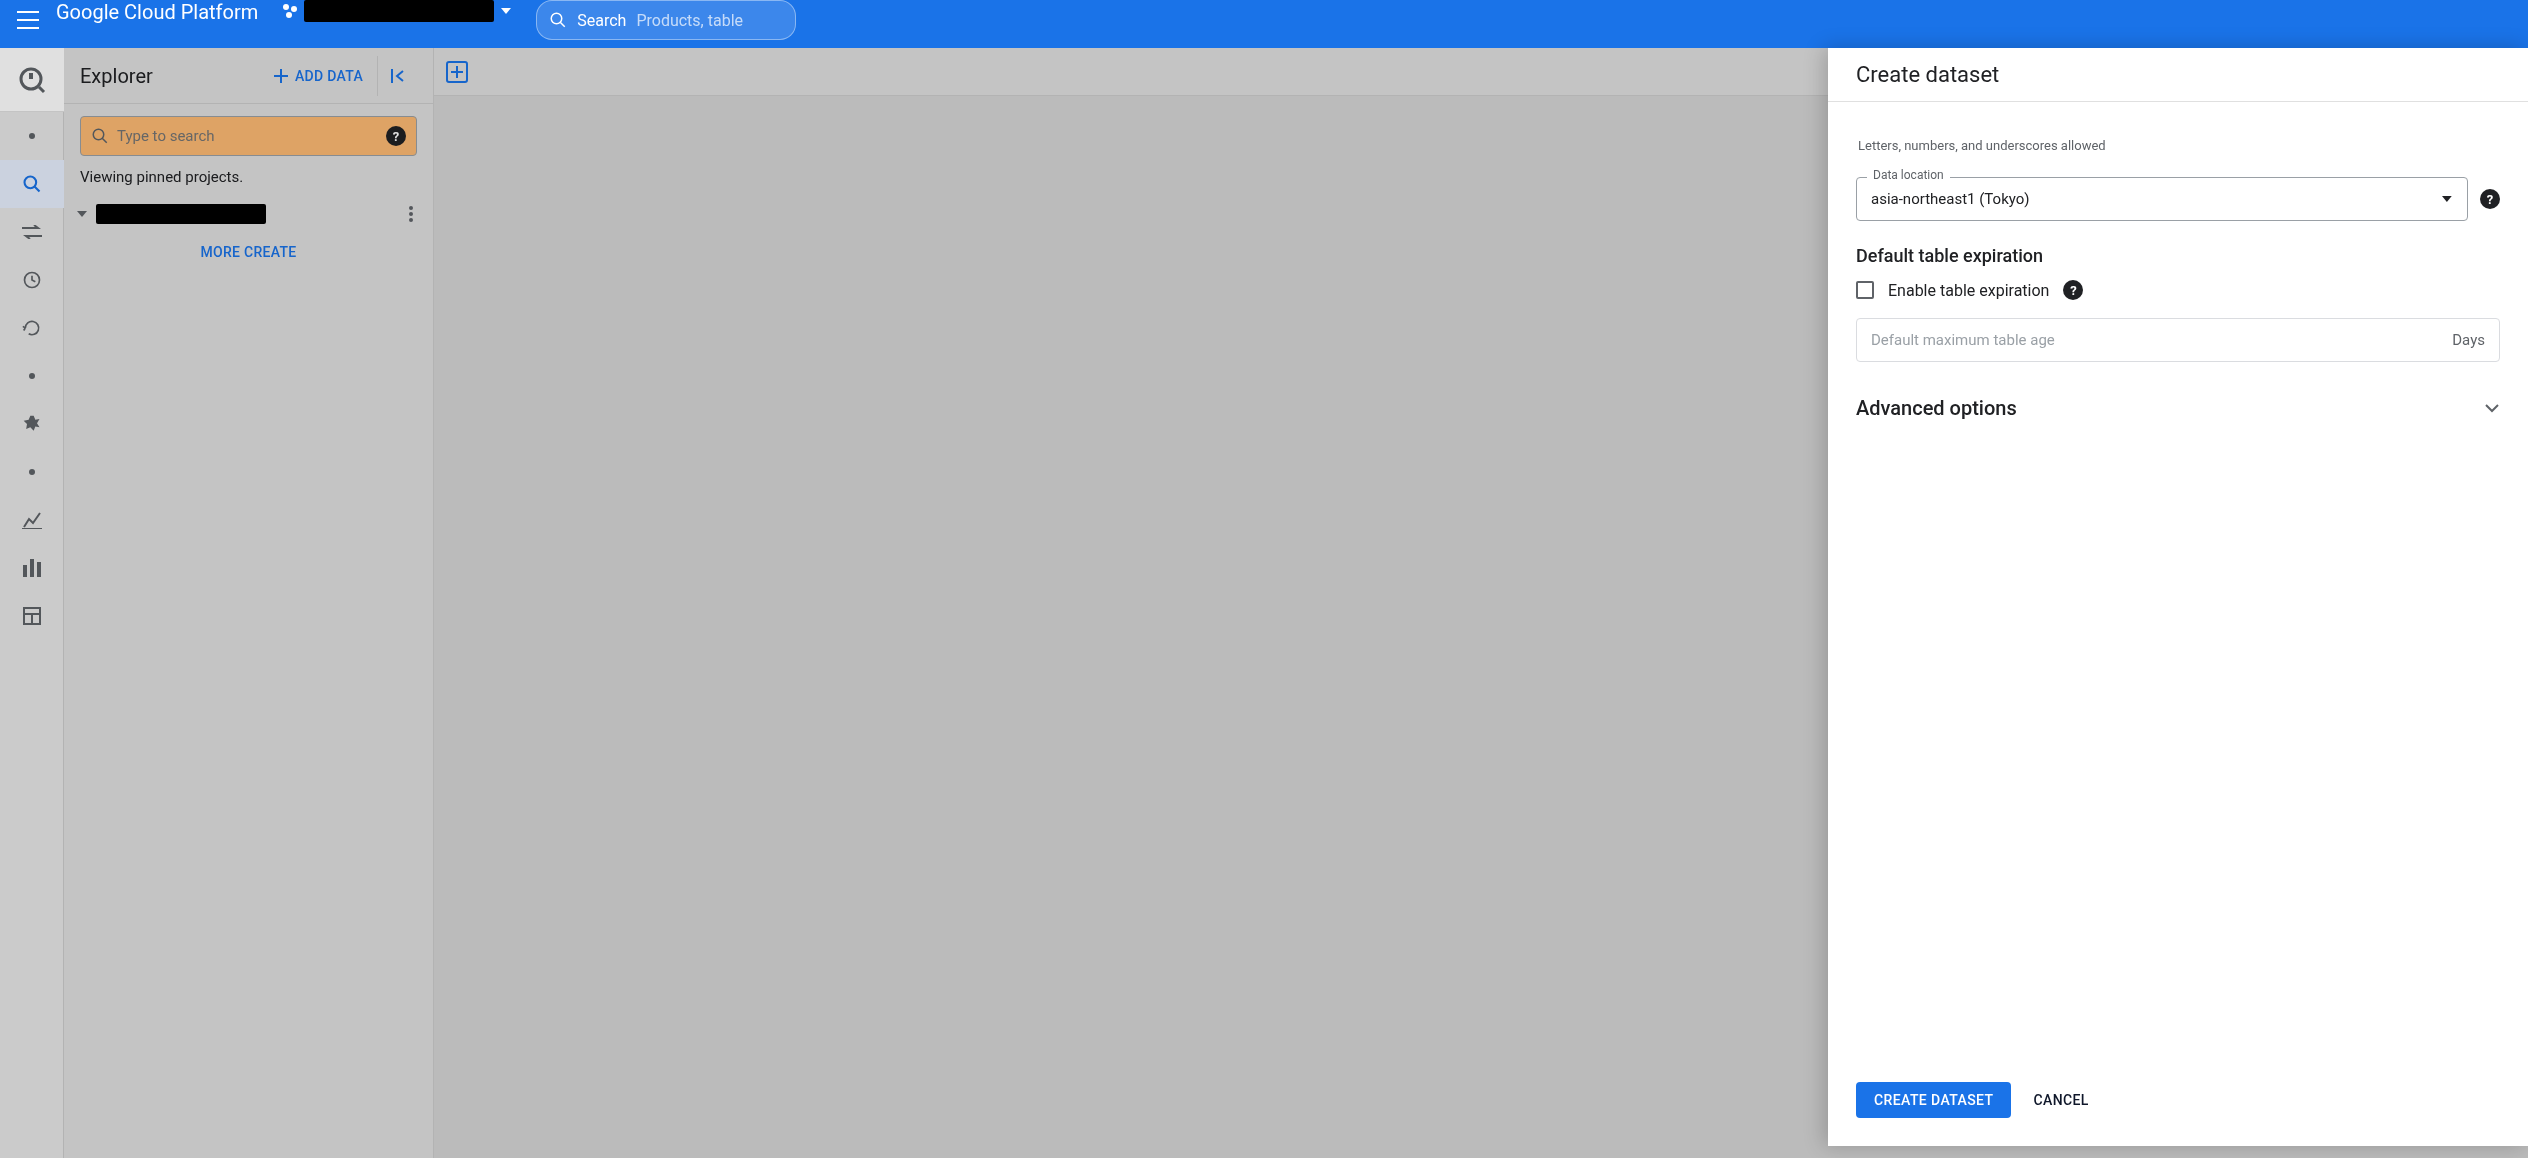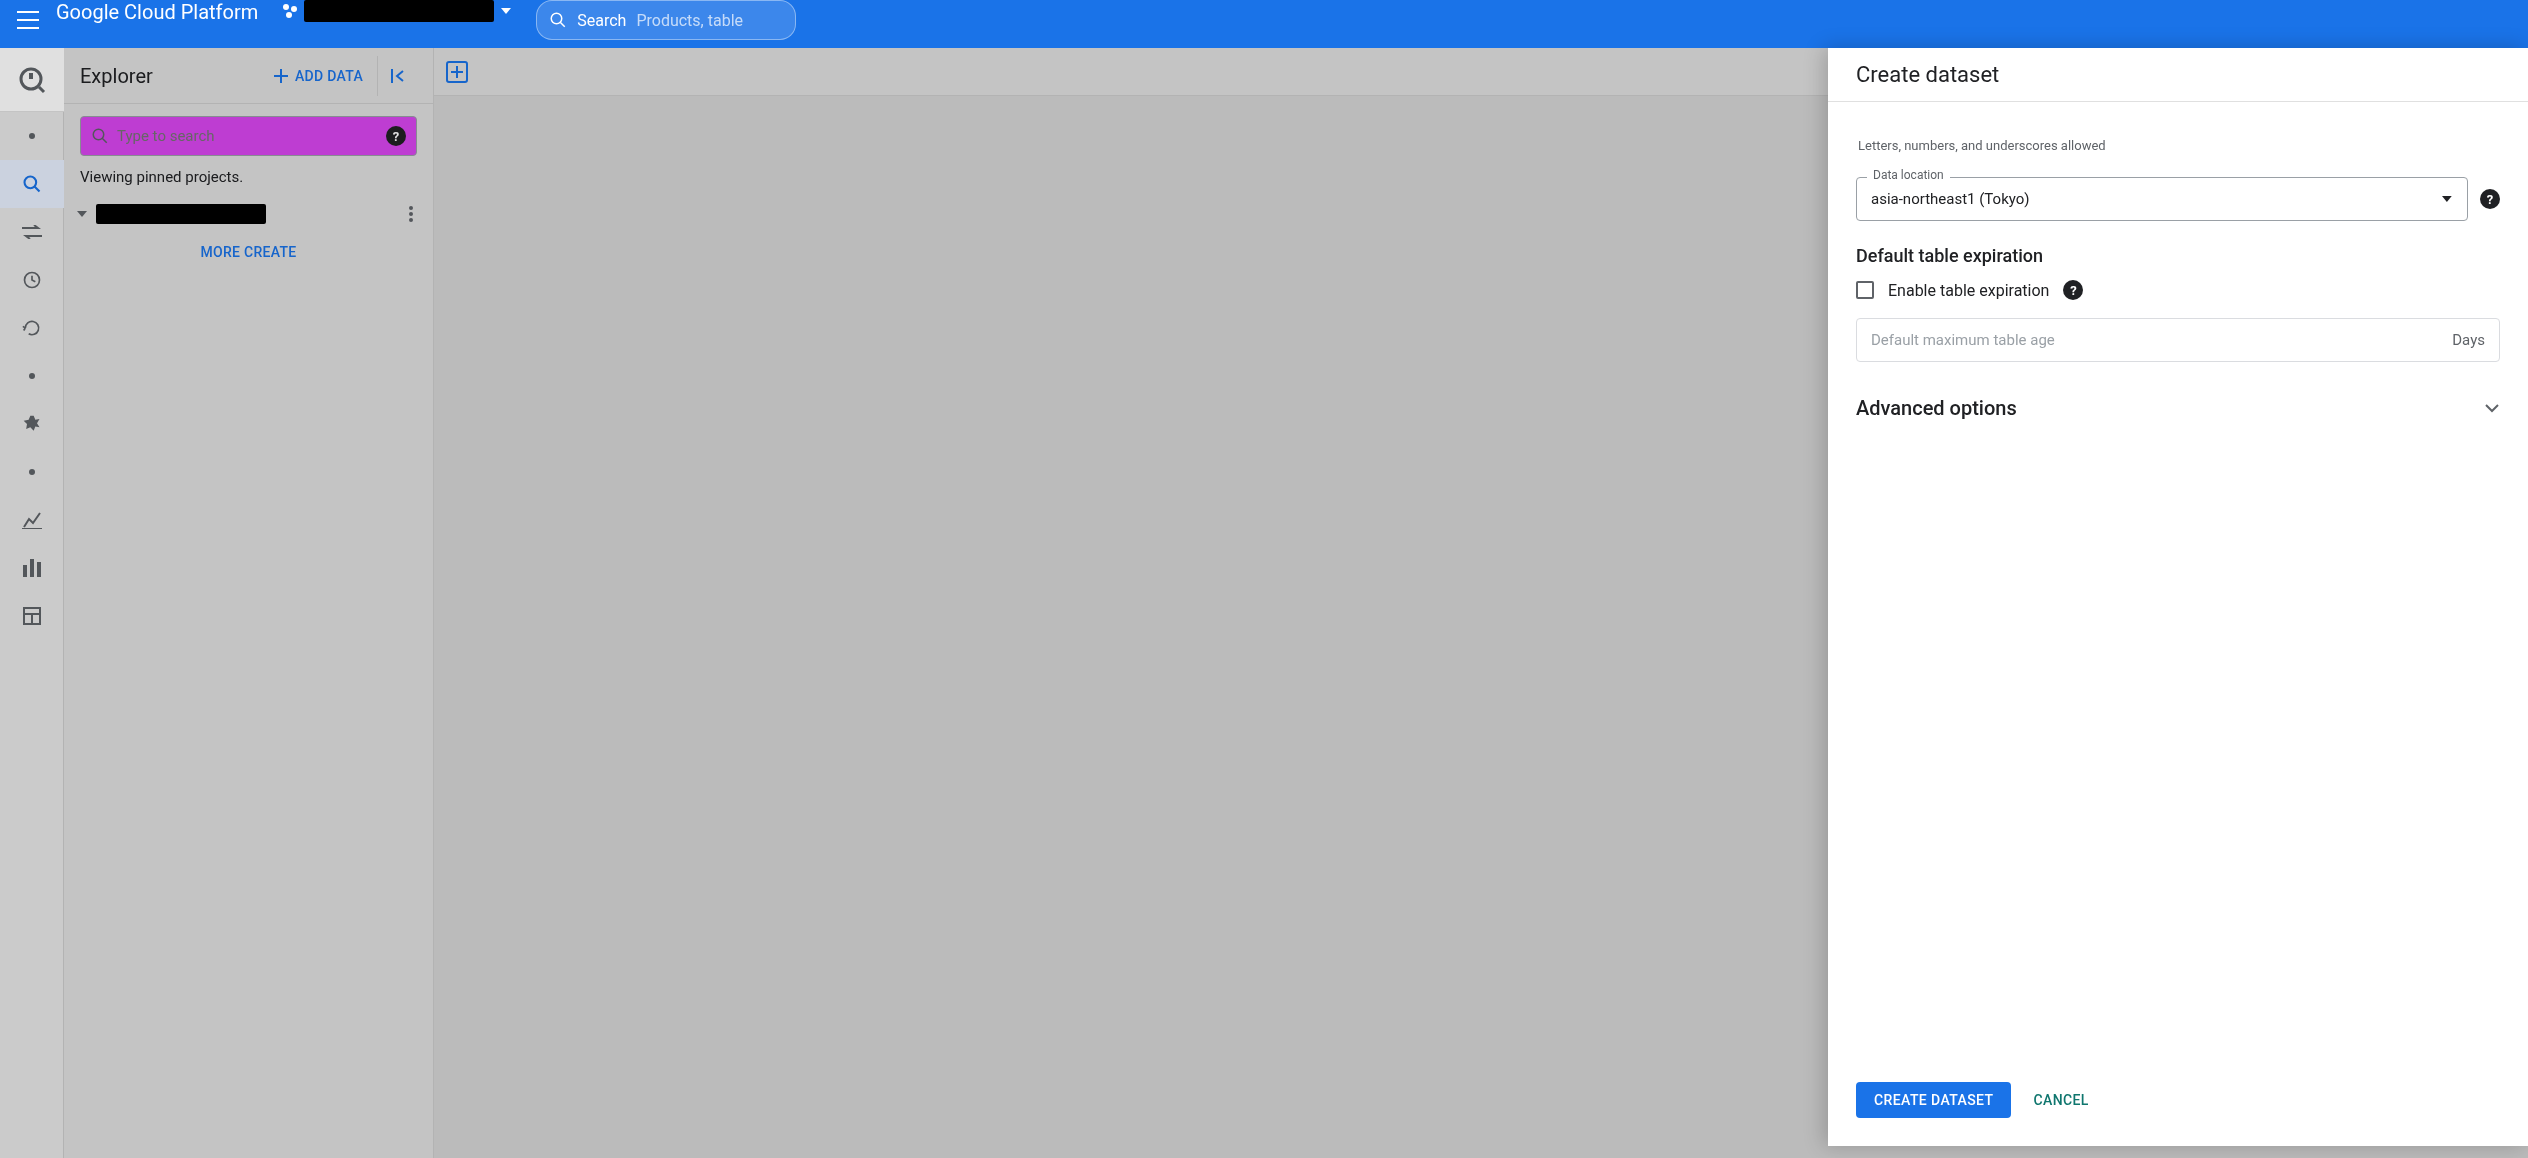--- a/index.html
+++ b/index.html
@@ -58,21 +58,21 @@
     display:flex; align-items:center; justify-content:space-between;
     padding: 0 16px;
     border-bottom: 1px solid #ccc;
   }
   .explorer-title { font-size: 20px; color:#202124; }
   .add-data { color:#1a73e8; font-size:14px; font-weight:500; letter-spacing:0.3px; display:flex; align-items:center; gap:6px; cursor:pointer; }
   .collapse-btn { width:40px; height:40px; display:flex; align-items:center; justify-content:center; color:#1a73e8; cursor:pointer; border-left:1px solid #ccc; }
   .explorer-search-wrap { padding: 12px 16px 8px; }
   .explorer-search {
     height:40px; border:1px solid #9aa0a6; border-radius:4px;
-    display:flex; align-items:center; padding:0 10px; background:#d946ef;
+    display:flex; align-items:center; padding:0 10px; background:#fdba74;
   }
   .explorer-search input { flex:1; border:none; outline:none; background:transparent; font-size:15px; color:#202124; padding:0 8px; }
   .viewing-text { padding: 4px 16px 10px; font-size:15px; color:#202124; }
   .tree-row { display:flex; align-items:center; padding: 6px 12px; gap:8px; }
   .tree-row .proj { background:#000; width:170px; height:20px; border-radius:2px; }
   .tree-row .kebab { margin-left:auto; color:#5f6368; cursor:pointer; padding:4px 8px; }
   .more-results { text-align:center; padding:12px 0; color:#1a73e8; font-weight:500; font-size:14px; letter-spacing:0.3px; cursor:pointer; }
 
   
   .main-area { flex:1; background:#d5d5d5; position:relative; }
@@ -114,21 +114,21 @@
   .cb-label { font-size:16px; color:#202124; }
 
   .age-row { display:flex; align-items:center; border:1px solid #dadce0; border-radius:4px; padding:12px 14px; color:#9aa0a6; font-size:15px; margin-bottom:28px; }
   .age-row .unit { margin-left:auto; color:#5f6368; }
 
   .adv-row { display:flex; align-items:center; justify-content:space-between; cursor:pointer; padding:6px 0 28px; }
   .adv-title { font-size:20px; color:#202124; font-weight:500; }
 
   .drawer-actions { display:flex; gap:18px; padding: 0 28px 28px; }
   .btn-primary { background:#1a73e8; color:#fff; border:none; border-radius:4px; padding:10px 18px; font-size:14px; font-weight:500; letter-spacing:0.4px; cursor:pointer; }
-  .btn-text { background:none; border:none; color:#0f766e; font-size:14px; font-weight:500; letter-spacing:0.4px; cursor:pointer; padding:10px 4px; }
+  .btn-text { background:none; border:none; color:#0f172a; font-size:14px; font-weight:500; letter-spacing:0.4px; cursor:pointer; padding:10px 4px; }
 
   svg { display:block; }
 </style>
 </head>
 <body>
 
 <div class="header">
   <div class="hamburger">
     <svg width="22" height="18" viewBox="0 0 22 18">
         <path d="M0 1h22M0 9h22M0 17h22" stroke="#fff" stroke-width="2"></path>

